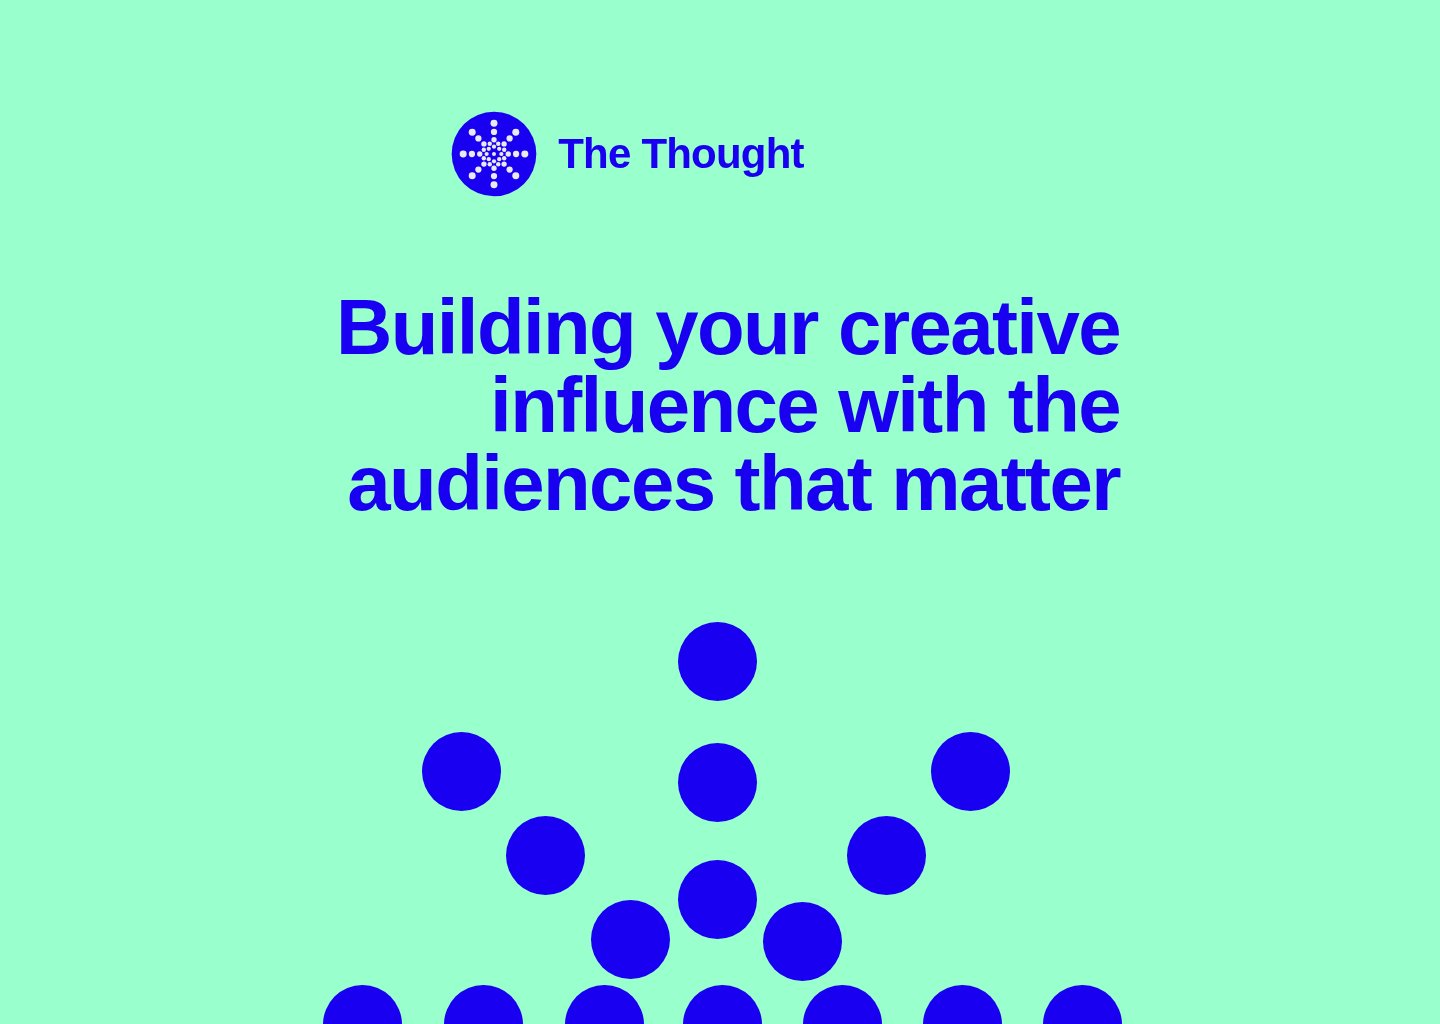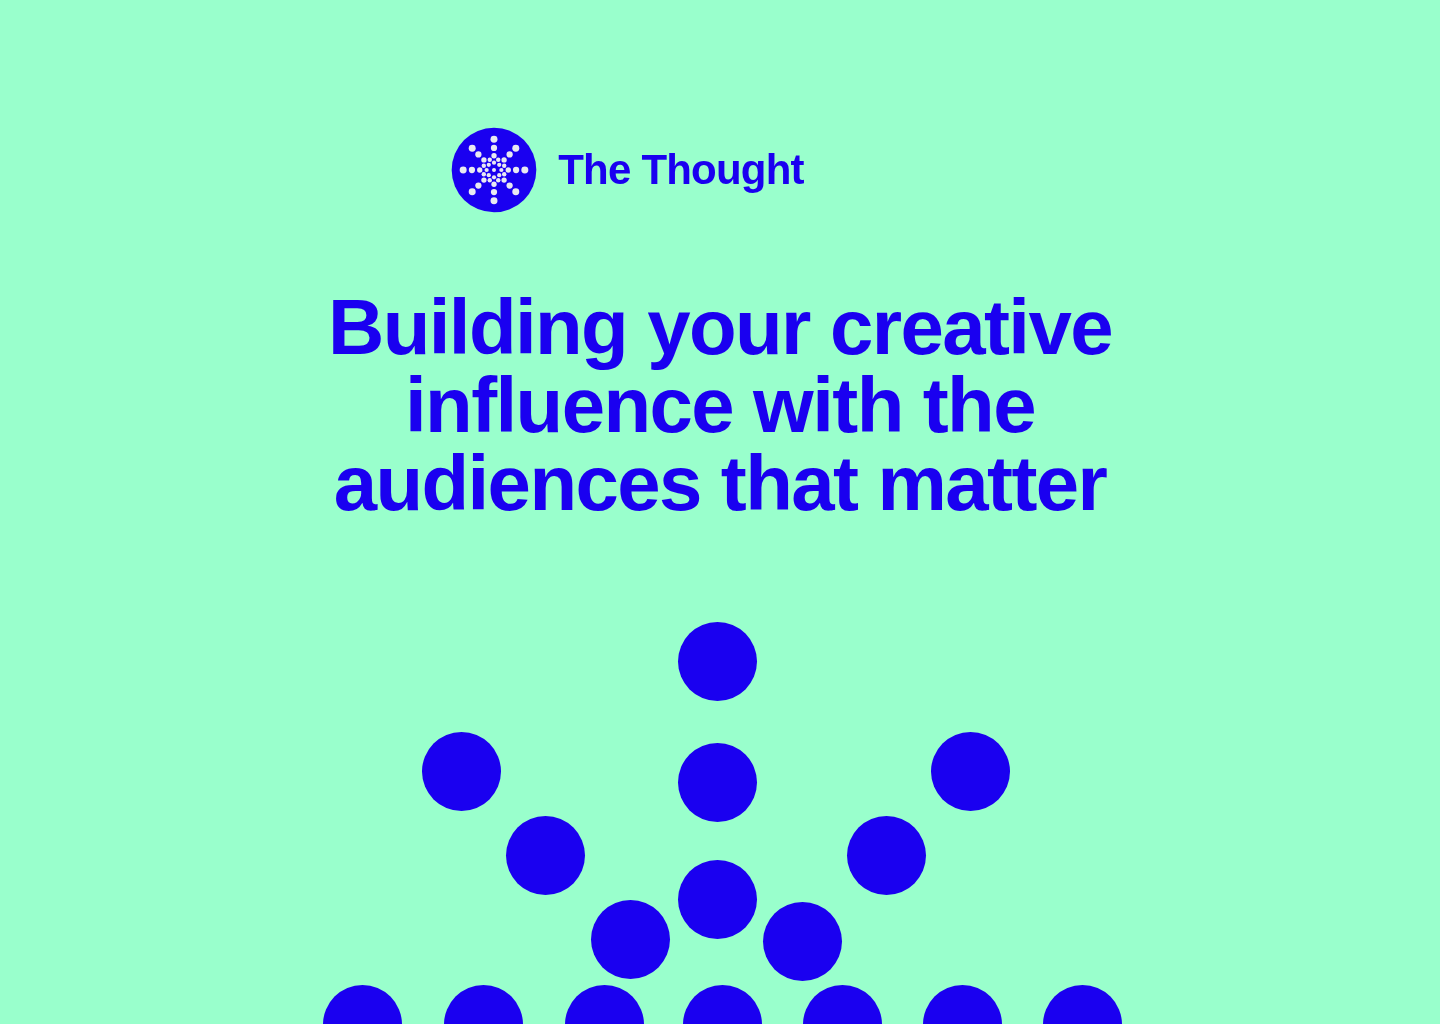--- a/index.html
+++ b/index.html
@@ -26,21 +26,20 @@
   
   .brand {
     position: absolute;
     left: 0;
     top: 108px;
     width: 1252px;
     display: flex;
     align-items: center;
     justify-content: center;
     gap: 18px;
-    margin-top: 16px;
   }
 
   .brand-mark {
     width: 92px;
     height: 92px;
     flex: 0 0 auto;
     display: block;
   }
 
   .brand-words {
@@ -57,21 +56,21 @@
     display: block;
   }
 
   
   .headline {
     position: absolute;
     left: 50%;
     transform: translateX(-50%);
     top: 288px;
     width: 800px;
-    text-align: center;
+    text-align: right;
     color: #1a00f0;
     font-family: "Liberation Sans", sans-serif;
     font-weight: 700;
     font-size: 78px;
     line-height: 1.0;
     letter-spacing: -1.6px;
     margin: 0;
   }
 
   

